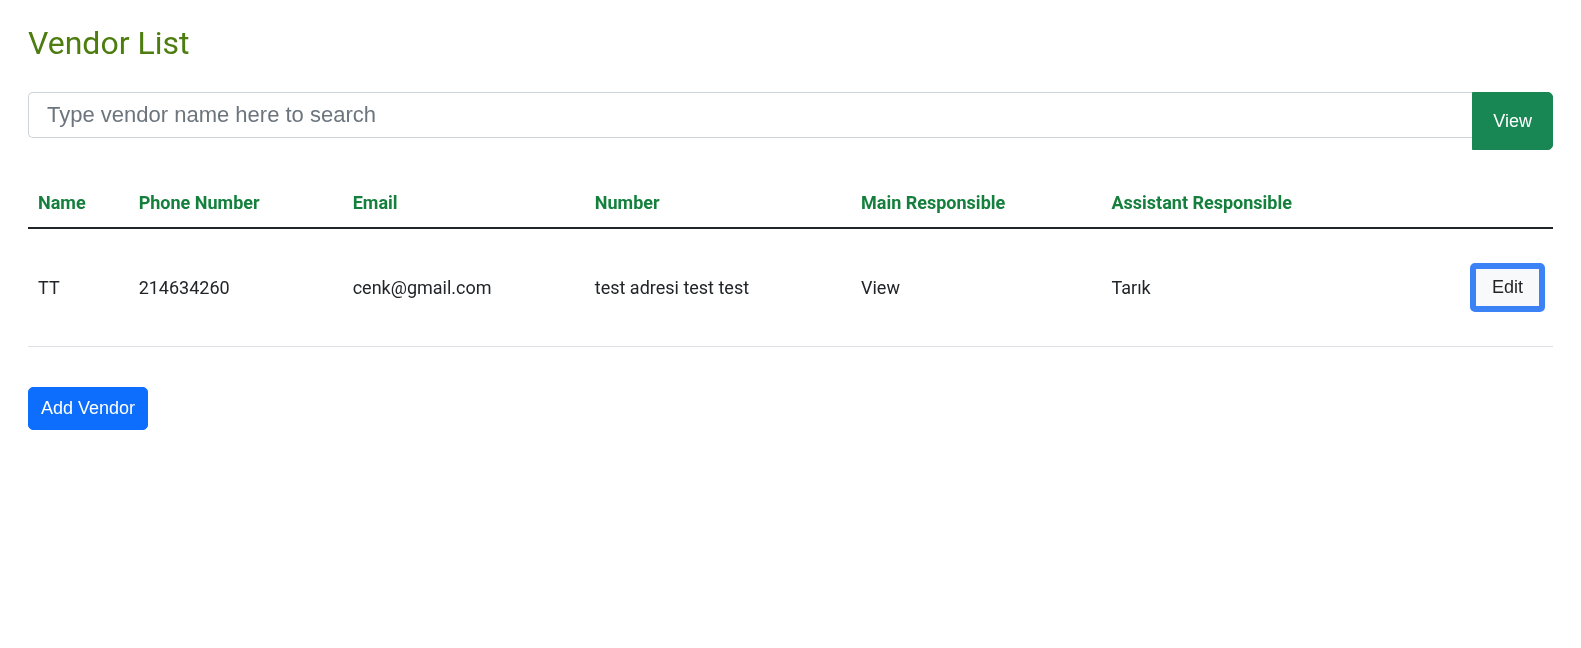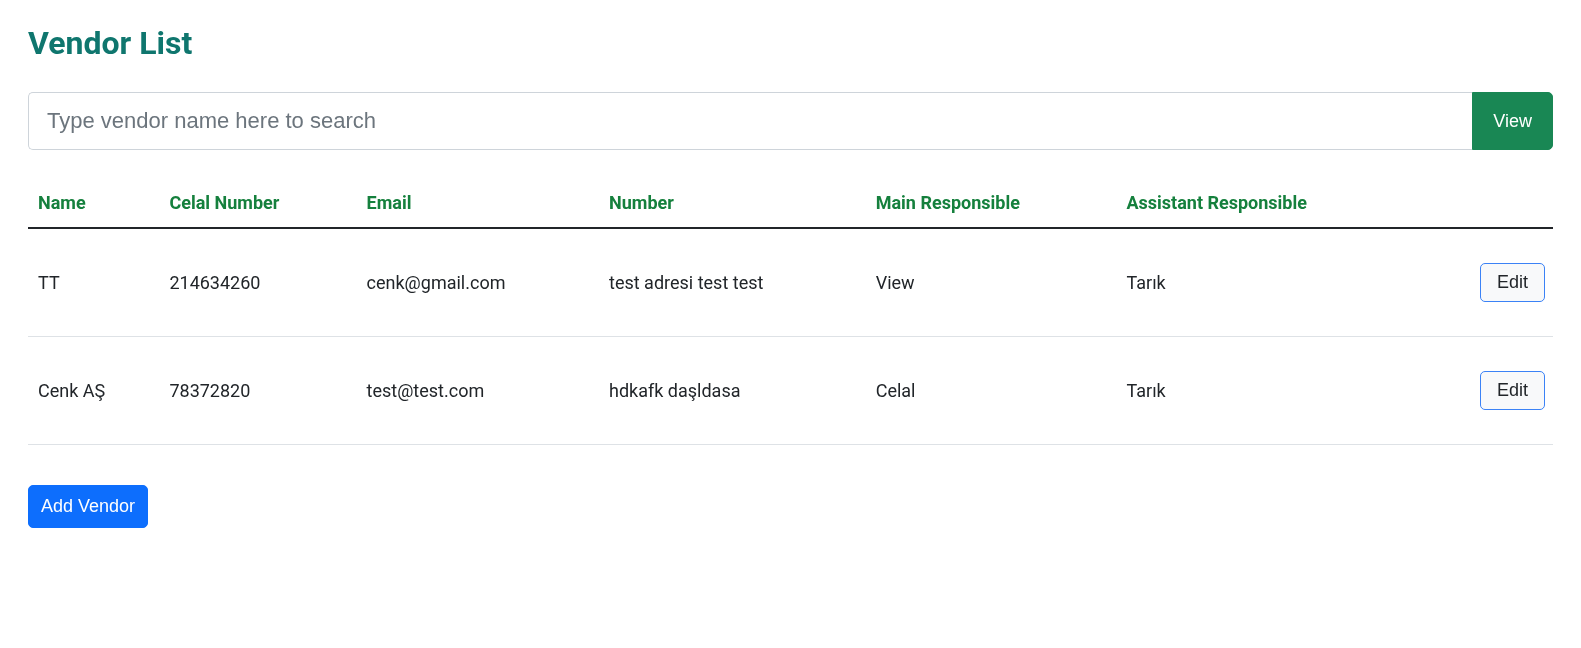--- a/index.html
+++ b/index.html
@@ -8,32 +8,32 @@
       padding: 0;
     }
     body {
       font-family: -apple-system, BlinkMacSystemFont, "Segoe UI", Roboto, "Helvetica Neue", Arial, sans-serif;
       background: #fff;
       color: #212529;
       padding: 24px 28px;
     }
     h1.page-title {
       font-size: 32px;
-      font-weight: 700;
-      color: #0f766e;
+      font-weight: 400;
+      color: #4d7c0f;
       margin-bottom: 30px;
     }
     .search-group {
       display: flex;
       width: 100%;
       margin-bottom: 30px;
     }
     .search-input {
       flex: 1;
-      height: 58px;
+      height: 46px;
       padding: 10px 18px;
       font-size: 22px;
       color: #495057;
       background: #fff;
       border: 1px solid #ced4da;
       border-right: none;
       border-radius: 5px 0 0 5px;
       outline: none;
     }
     .search-input::placeholder {
@@ -69,21 +69,21 @@
       color: #212529;
       border-bottom: 1px solid #dee2e6;
       vertical-align: middle;
     }
     table.vendor-table th:first-child,
     table.vendor-table td:first-child {
       padding-left: 10px;
     }
     .edit-btn {
       background: #f8f9fa;
-      border: 1px solid #3b82f6;
+      border: 6px solid #3b82f6;
       color: #212529;
       font-size: 18px;
       padding: 8px 16px;
       border-radius: 5px;
       cursor: pointer;
       float: right;
     }
     td.actions-cell {
       text-align: right;
       padding-right: 10px;
@@ -107,50 +107,39 @@
 
 <div class="search-group">
   <input type="text" class="search-input" placeholder="Type vendor name here to search" style="">
   <button class="view-btn">View</button>
 </div>
 
 <table class="vendor-table">
   <thead>
     <tr>
       <th>Name</th>
-      <th>Celal Number</th>
+      <th>Phone Number</th>
       <th>Email</th>
       <th>Number</th>
       <th>Main Responsible</th>
       <th>Assistant Responsible</th>
       <th></th>
     </tr>
   </thead>
   <tbody>
     <tr>
       <td>TT</td>
       <td>214634260</td>
       <td>cenk@gmail.com</td>
       <td>test adresi test test</td>
       <td>View</td>
       <td>Tarık</td>
       <td class="actions-cell">
         <button class="edit-btn">Edit</button>
       </td>
     </tr>
-    <tr>
-      <td>Cenk AŞ</td>
-      <td>78372820</td>
-      <td>test@test.com</td>
-      <td>hdkafk daşldasa</td>
-      <td>Celal</td>
-      <td>Tarık</td>
-      <td class="actions-cell">
-        <button class="edit-btn">Edit</button>
-      </td>
-    </tr>
   </tbody>
 </table>
 
 <button class="add-vendor-btn">Add Vendor</button>
 
 
 
 
 </body></html>

